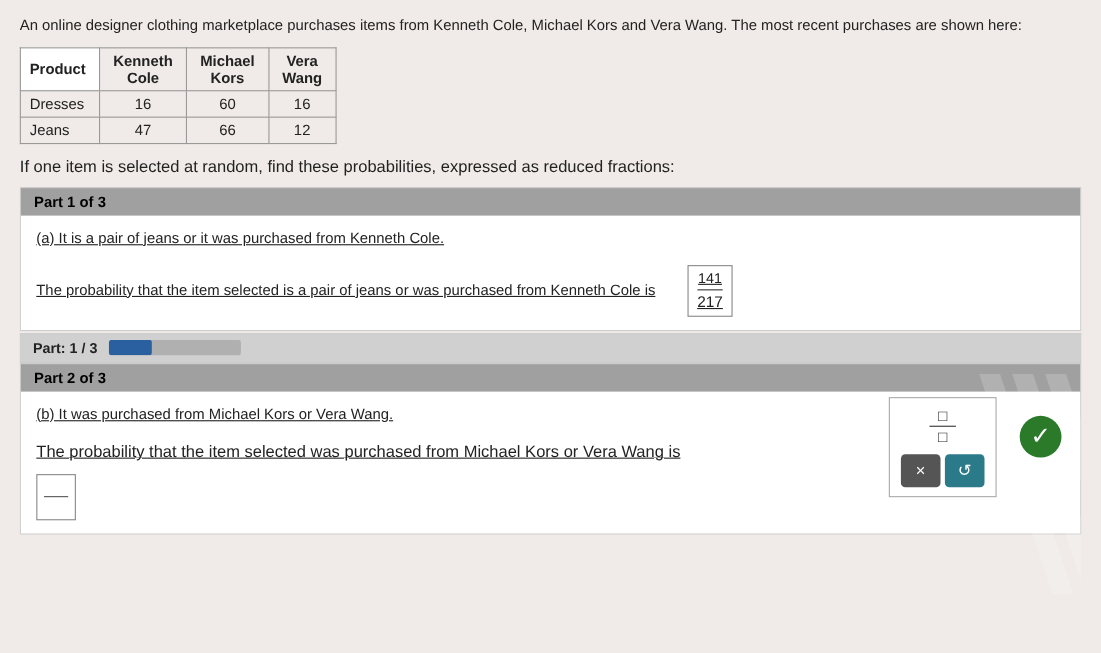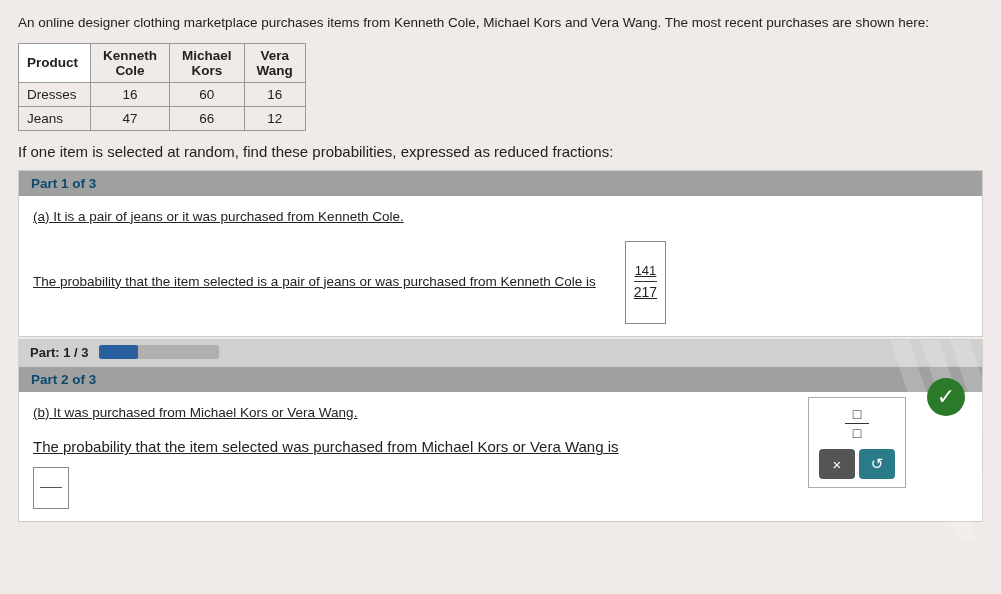--- a/index.html
+++ b/index.html
@@ -55,21 +55,21 @@
 
     
     .part-section {
       background: #fff;
       border: 1px solid #ccc;
       margin-bottom: 0;
     }
 
     .part-header {
       background: #a0a0a0;
-      color: #0c4a6e;
+      color: #000000;
       padding: 5px 12px;
       font-size: 13.5px;
       font-weight: bold;
     }
 
     .part-body {
       padding: 12px 14px;
       text-decoration: underline;
     }
 
@@ -86,21 +86,21 @@
       line-height: 1.4;
       gap: 23px;
     }
 
     
     .fraction-box {
       display: inline-flex;
       flex-direction: column;
       align-items: center;
       border: 1px solid #888;
-      padding: 20px 8px;
+      padding: 2px 8px;
       margin-left: 6px;
       background: #fff;
       min-width: 40px;
     }
     .fraction-box .numerator {
       border-bottom: 1px solid #333;
       width: 100%;
       text-align: center;
       padding-bottom: 1px;
       font-size: 13px;

